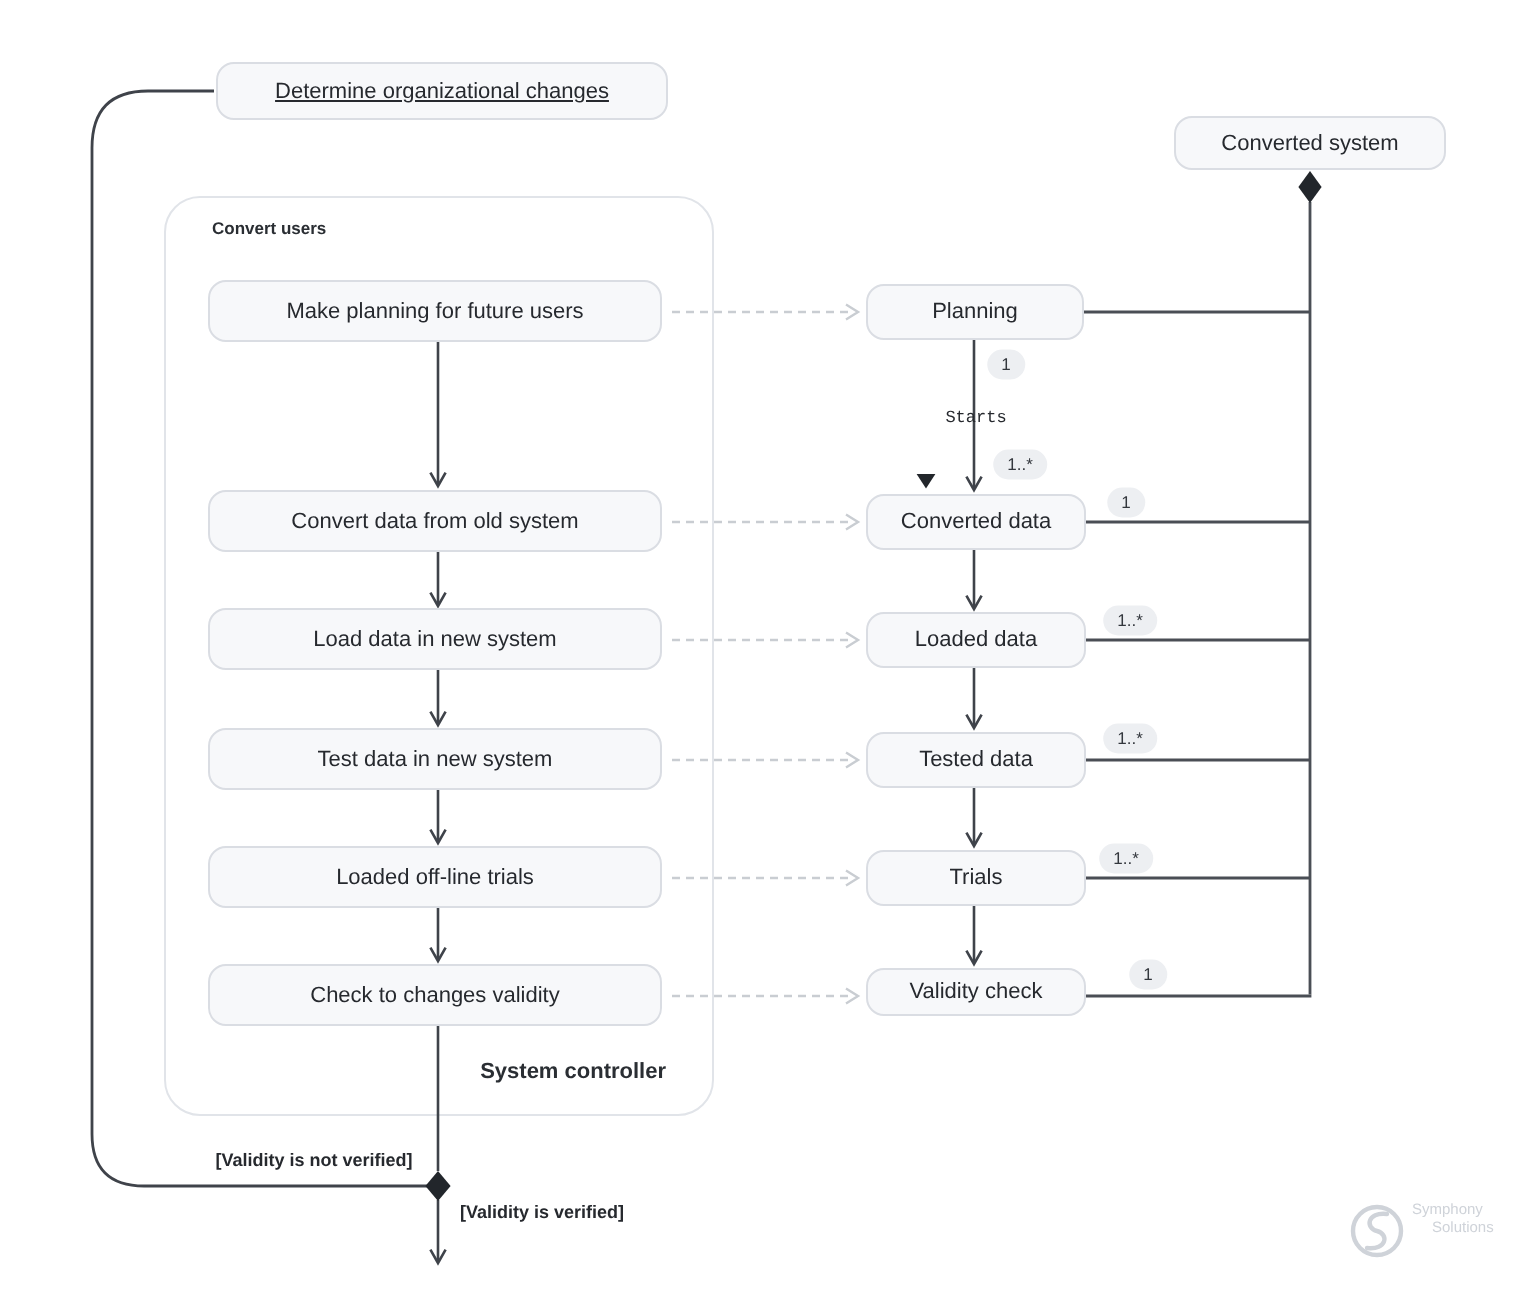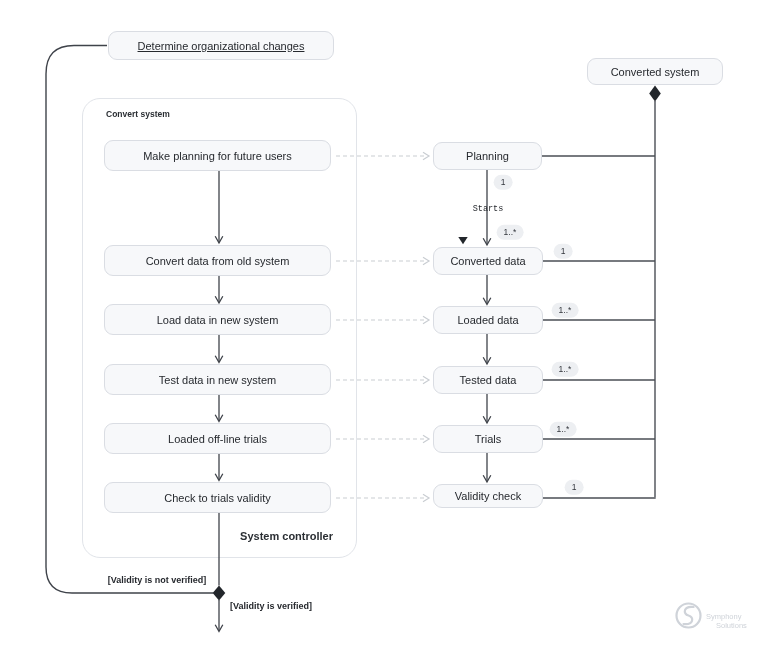--- a/index.html
+++ b/index.html
@@ -25,33 +25,33 @@
   }
   .float-label{
     position:absolute;z-index:4;transform:translate(-50%,-50%);
     font-size:8.5px;color:#26292e;white-space:nowrap;font-family:Liberation Mono, monospace;
   }
   .guard{
     position:absolute;z-index:4;transform:translate(-50%,-50%);
     font-size:9px;font-weight:bold;color:#26292e;white-space:nowrap;
   }
   .logo{
-    position:absolute;left:674px;top:601px;z-index:4;display:flex;align-items:flex-end;gap:3px;
+    position:absolute;left:674px;top:601px;z-index:4;display:flex;align-items:flex-start;gap:3px;
   }
   .logo-text{font-size:7.5px;line-height:8.5px;color:#cfd3d9;}
   .logo-text .l2{margin-left:10px;display:block;}
   .logo-text .l1{display:block;}
 </style>
 </head>
 <body>
 
 <div id="canvas">
 
   <div class="container-frame" style="left:82px;top:98px;width:273px;height:458px;">
-    <div class="frame-title">Convert system</div>
+    <div class="frame-title">Convert users</div>
     <div class="frame-footer">System controller</div>
   </div>
 
   <svg id="connectors" width="768" height="646" viewBox="0 0 768 646">
 
     <g stroke="#3f434a" stroke-width="1.4" fill="none">
       <path d="M213.5,593 H72 Q46,593 46,567 V74 Q46,45.5 74,45.5 H107"></path>
     </g>
 
     <g stroke="#3f434a" stroke-width="1.3" fill="none">
@@ -134,21 +134,21 @@
   <div class="node" style="left:104px;top:304px;width:227px;height:31px;">
     <span>Load data in new system</span>
   </div>
   <div class="node" style="left:104px;top:364px;width:227px;height:31px;">
     <span>Test data in new system</span>
   </div>
   <div class="node" style="left:104px;top:423px;width:227px;height:31px;">
     <span>Loaded off-line trials</span>
   </div>
   <div class="node" style="left:104px;top:482px;width:227px;height:31px;">
-    <span>Check to trials validity</span>
+    <span>Check to changes validity</span>
   </div>
 
   <div class="node" style="left:433px;top:142px;width:109px;height:28px;text-align:right;">
     <span>Planning</span>
   </div>
   <div class="node" style="left:433px;top:247px;width:110px;height:28px;">
     <span>Converted data</span>
   </div>
   <div class="node" style="left:433px;top:306px;width:110px;height:28px;">
     <span>Loaded data</span>

